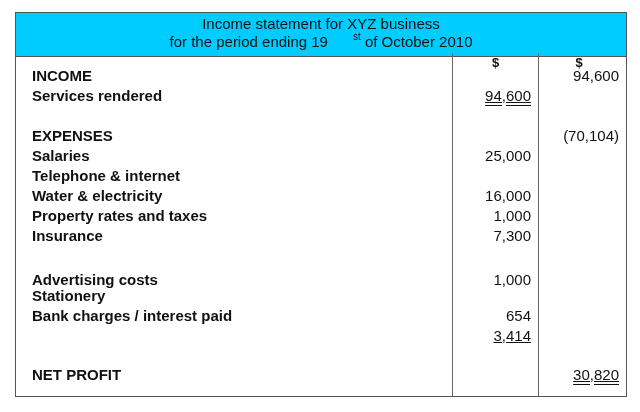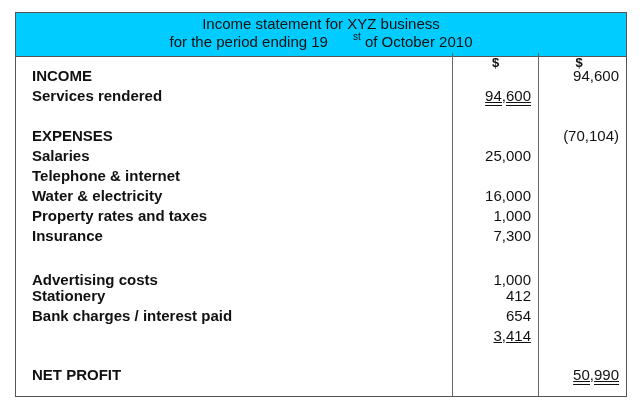--- a/index.html
+++ b/index.html
@@ -70,28 +70,27 @@
     <div class="row" style="top:173px;">
         <span class="lbl">Insurance</span>
         <span class="c1">7,300</span>
       </div>
     <div class="row" style="top:193px;margin-top:24px;">
         <span class="lbl">Advertising costs</span>
         <span class="c1">1,000</span>
       </div>
     <div class="row" style="top:233px;">
         <span class="lbl">Stationery</span>
-        <span class="c1">412</span>
       </div>
     <div class="row" style="top:253px;">
         <span class="lbl">Bank charges / interest paid</span>
         <span class="c1">654</span>
       </div>
     <div class="row" style="top:273px;">
         <span class="c1 u1">3,414</span>
       </div>
 
     <div class="row" style="top:312px;">
       <span class="lbl">NET PROFIT</span>
-      <span class="c2 u2">50,990</span>
+      <span class="c2 u2">30,820</span>
     </div>
   </div>
 </div>
 
 </body></html>

